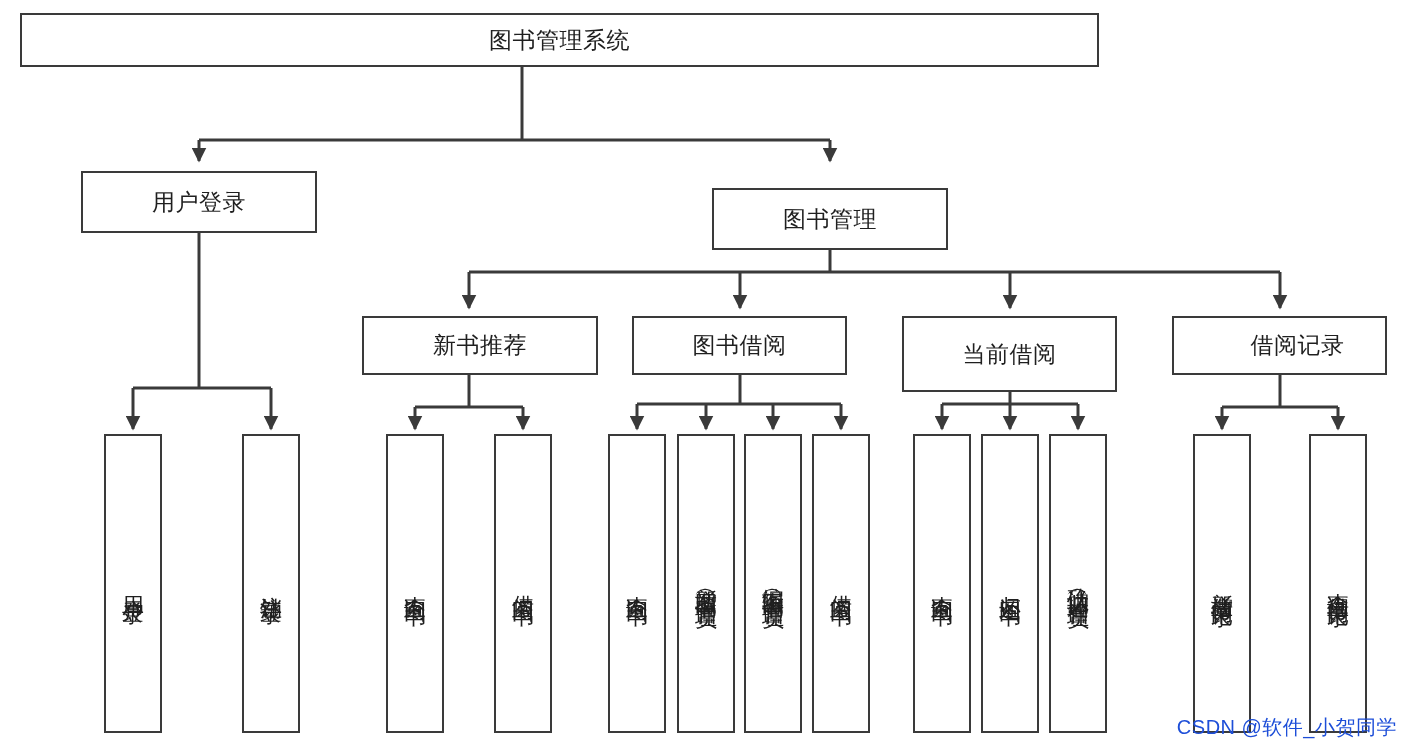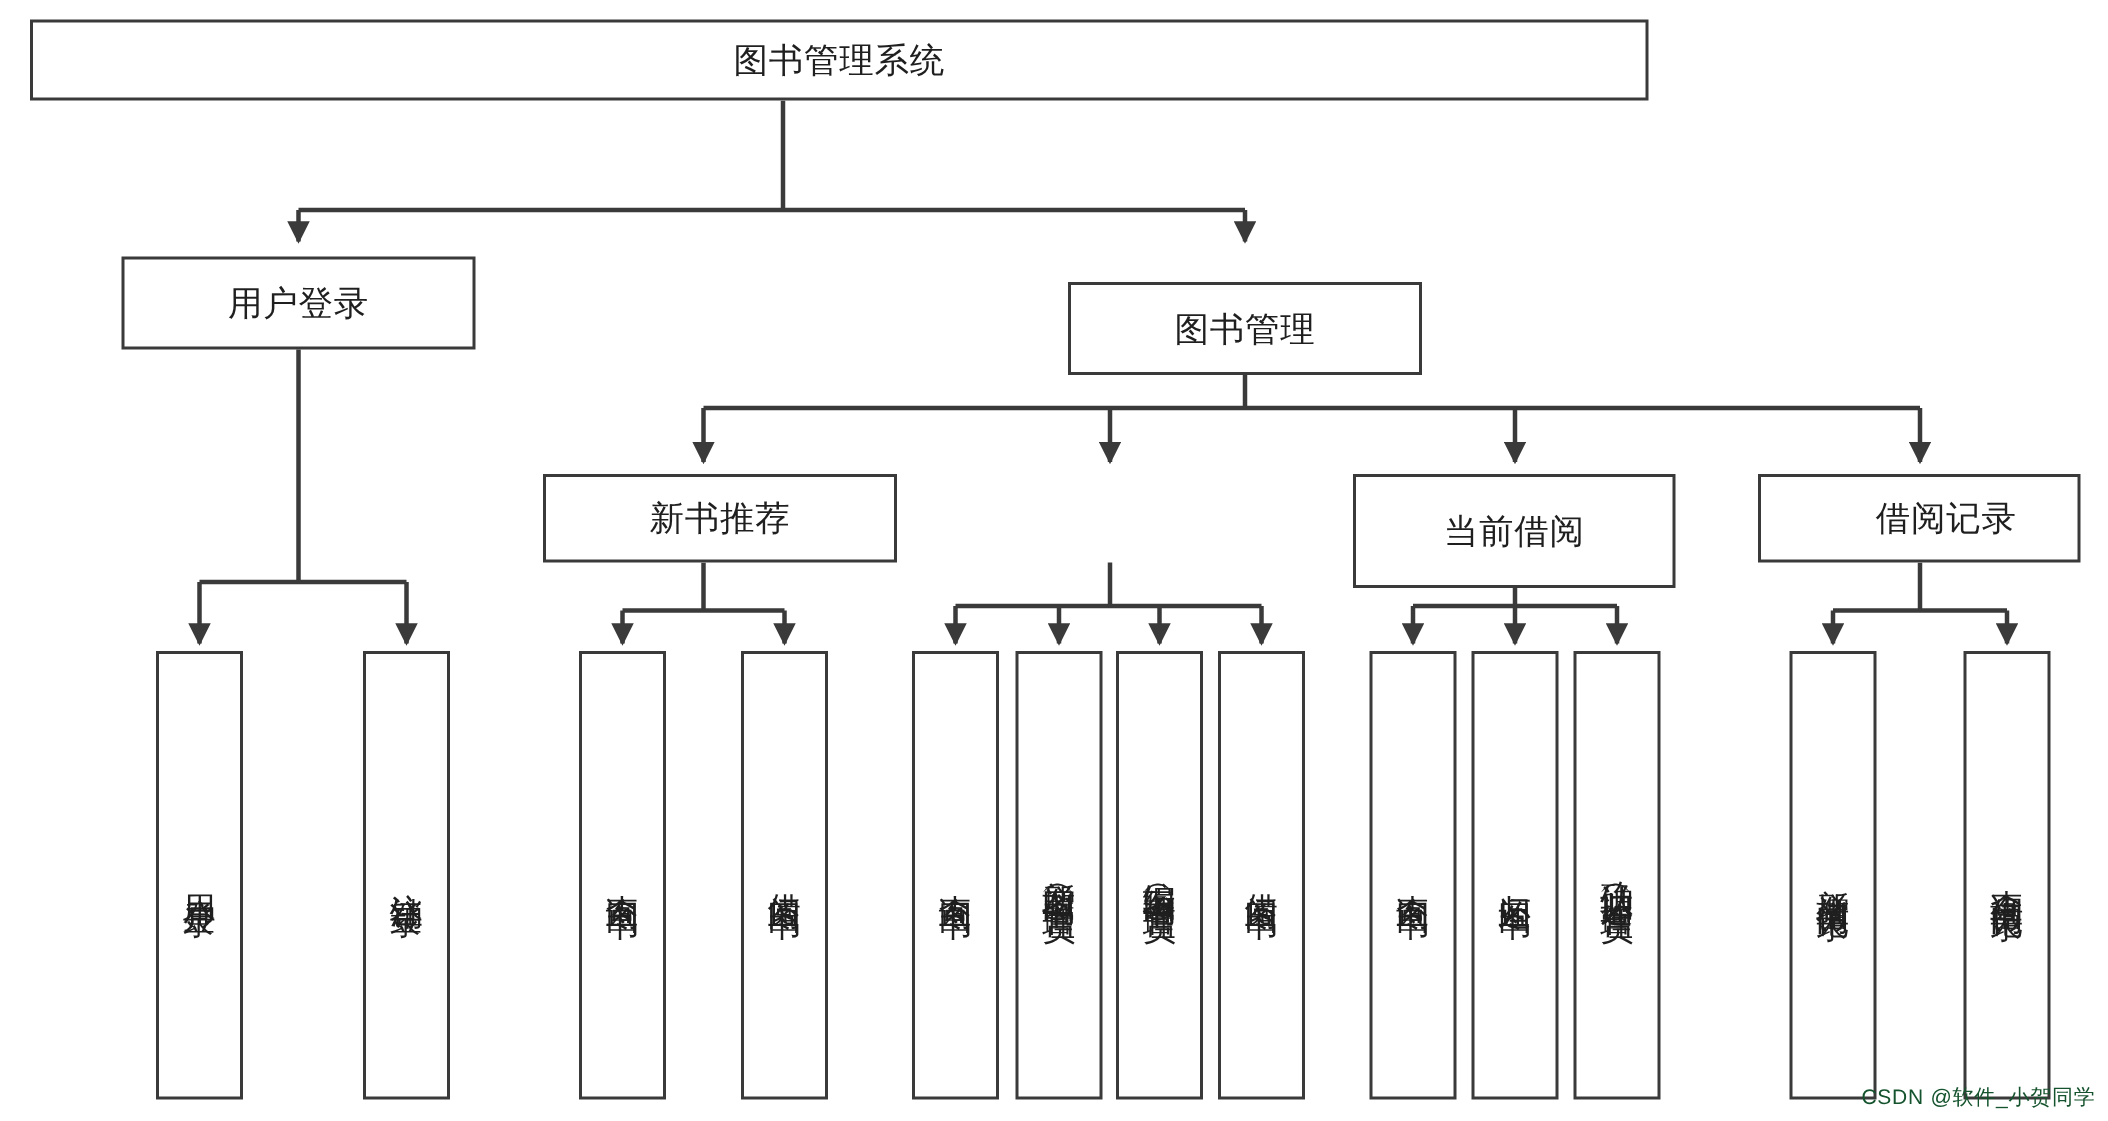--- a/index.html
+++ b/index.html
@@ -55,22 +55,22 @@
   }
   .node-v .vlabel {
     writing-mode: vertical-rl;
     text-orientation: upright;
     display: block;
   }
   .watermark {
     position: absolute;
     right: 8px;
     bottom: 6px;
-    font-size: 14px;
-    color: #14532d;
+    font-size: 20px;
+    color: #1d4ed8;
     letter-spacing: 0.5px;
     white-space: nowrap;
     user-select: none;
   }
 </style>
 </head>
 <body>
 
 <div id="diagram-root">
 
@@ -131,20 +131,23 @@
   <div class="node node-h" style="left:81px; top:171px; width:236px; height:62px;">
     <span>用户登录</span>
   </div>
   <div class="node node-h" style="left:712px; top:188px; width:236px; height:62px;">
     <span>图书管理</span>
   </div>
 
   <div class="node node-h" style="left:362px; top:316px; width:236px; height:59px;">
     <span>新书推荐</span>
   </div>
+  <div class="node node-h" style="left:632px; top:316px; width:215px; height:59px;">
+    <span>图书借阅</span>
+  </div>
   <div class="node node-h" style="left:902px; top:316px; width:215px; height:76px;">
     <span>当前借阅</span>
   </div>
   <div class="node node-h" style="left:1172px; top:316px; width:215px; height:59px;padding-left:36px;">
     <span>借阅记录</span>
   </div>
 
   <div class="node node-v" style="left:104px; top:434px; width:58px; height:299px;">
     <span class="vlabel">用户登录</span>
   </div>

